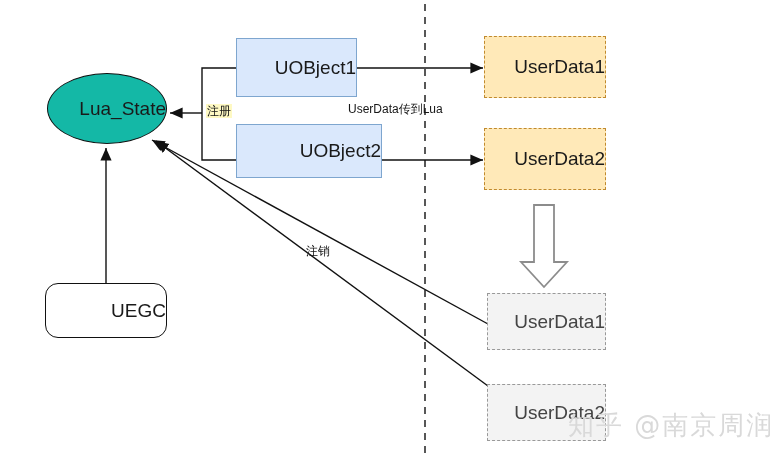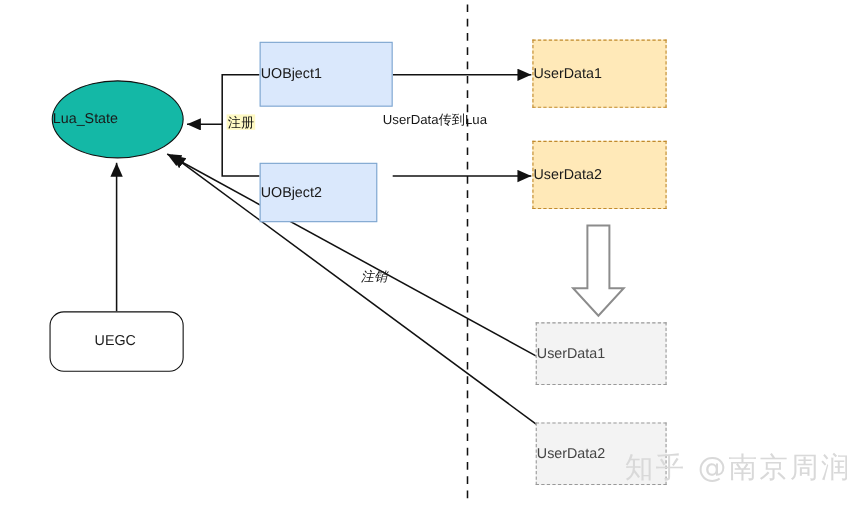--- a/index.html
+++ b/index.html
@@ -20,22 +20,22 @@
     left: 0;
     top: 0;
     width: 770px;
     height: 462px;
   }
   .node {
     position: absolute;
     box-sizing: border-box;
     display: flex;
     align-items: center;
-    justify-content: flex-start;
-    font-size: 13px;
+    justify-content: flex-end;
+    font-size: 19px;
     color: #1a1a1a;
     text-align: center;
     line-height: 1.25;
     z-index: 3;
   }
   .node-ellipse {
     border: 1.4px solid #111111;
     border-radius: 50%;
     background: #14b8a6;
   }
@@ -115,21 +115,21 @@
   </svg>
 
   <div class="node node-ellipse" style="left:47px; top:73px; width:120px; height:71px;">
     <span>Lua_State</span>
   </div>
 
   <div class="node node-uobject" style="left:236px; top:38px; width:121px; height:59px;">
     <span>UOBject1</span>
   </div>
 
-  <div class="node node-uobject" style="left:236px; top:148px; width:107px; height:54px;">
+  <div class="node node-uobject" style="left:236px; top:124px; width:146px; height:54px;">
     <span>UOBject2</span>
   </div>
 
   <div class="node node-userdata-live" style="left:484px; top:36px; width:122px; height:62px;">
     <span>UserData1</span>
   </div>
 
   <div class="node node-userdata-live" style="left:484px; top:128px; width:122px; height:62px;">
     <span>UserData2</span>
   </div>
@@ -141,21 +141,21 @@
   <div class="node node-userdata-dead" style="left:487px; top:384px; width:119px; height:57px;">
     <span>UserData2</span>
   </div>
 
   <div class="node node-uegc" style="left:45px; top:283px; width:122px; height:55px;">
     <span>UEGC</span>
   </div>
 
   <div class="edge-label edge-label-boxed" style="left:206px; top:104px;">注册</div>
 
-  <div class="edge-label" style="left:328px; top:244px;font-style:italic;">注销</div>
+  <div class="edge-label" style="left:306px; top:244px;">注销</div>
 
   <div class="edge-label" style="left:348px; top:102px;text-align:center;">UserData传到Lua</div>
 
 
 
   <div class="watermark" style="left:568px; top:408px;">知乎 @南京周润发</div>
 
 </div>
 
 </body></html>

